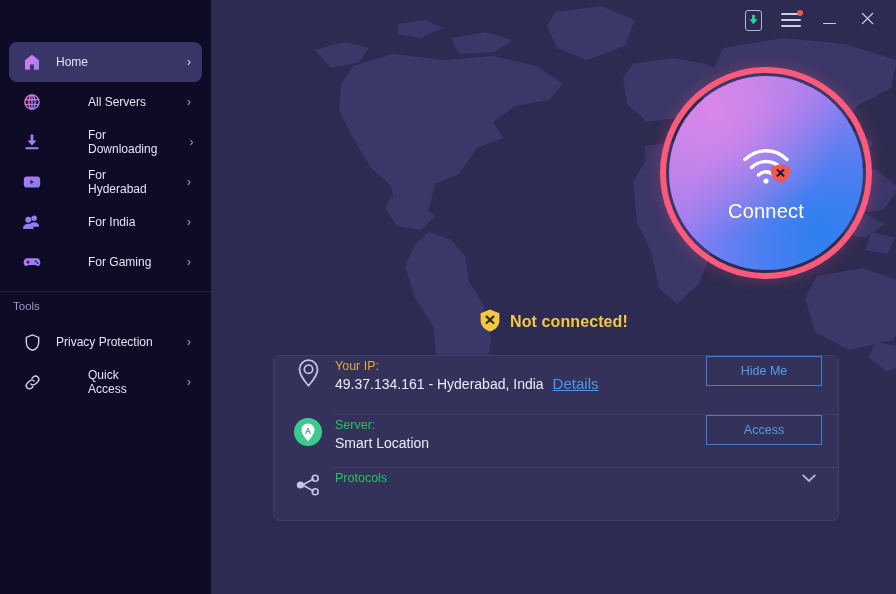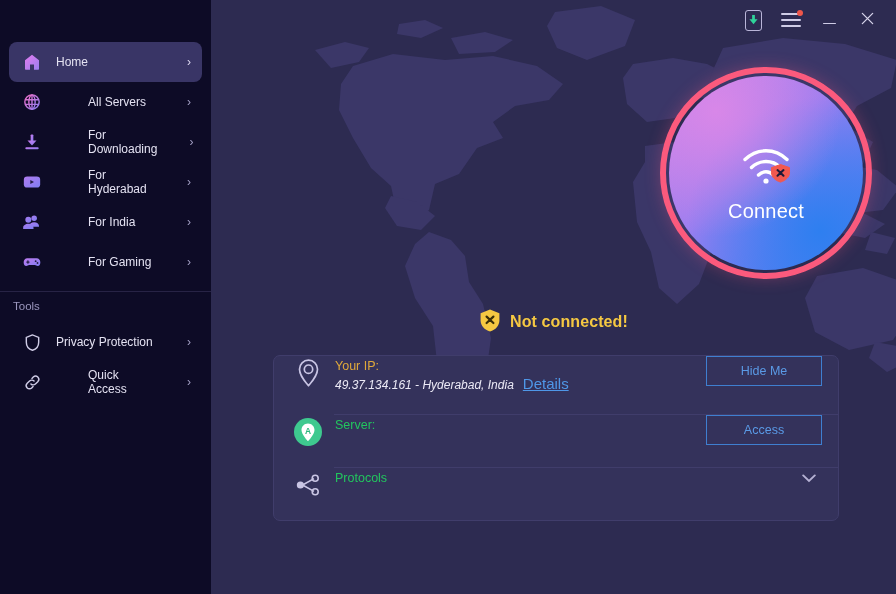--- a/index.html
+++ b/index.html
@@ -224,21 +224,21 @@
   }
   .row-ico {
     width: 34px; height: 34px;
     flex: 0 0 34px;
     display: flex; align-items: center; justify-content: center;
     margin-right: 10px;
   }
   .row-body { flex: 1; min-width: 0; }
   .row-key { font-size: 12.5px; color: #22c55e; line-height: 17px; }
   .row-key.gold { color: #e0a93b; }
-  .row-val { font-size: 12px; color: #eceaf6; line-height: 19px; font-style: italic; }
+  .row-val { font-size: 14px; color: #eceaf6; line-height: 19px; }
   .ip-line { display: flex; align-items: baseline; gap: 9px; }
   .details-link {
     font-size: 15px;
     color: #4f97e8;
     text-decoration: underline;
     cursor: pointer;
   }
   .outline-btn {
     border: 1px solid #3f7fd0;
     border-radius: 0;
@@ -540,20 +540,21 @@
       <div class="card-row r2">
         <span class="row-ico">
           <svg width="30" height="30" viewBox="0 0 30 30">
             <circle cx="15" cy="15" r="14" fill="#3ec98f"></circle>
             <path d="M15 6.4c-3.6 0-6.5 2.9-6.5 6.5 0 4.7 6.5 11.2 6.5 11.2s6.5-6.5 6.5-11.2c0-3.6-2.9-6.5-6.5-6.5z" fill="#ffffff"></path>
             <text x="15" y="16.6" font-size="8.4" font-family="'Liberation Sans', sans-serif" fill="#2bb57c" text-anchor="middle" font-weight="bold">A</text>
           </svg>
         </span>
         <span class="row-body">
           <span class="row-key">Server:</span>
+          <div class="row-val">Smart Location</div>
         </span>
         <button class="outline-btn">Access</button>
       </div>
 
       <div class="row-div"></div>
 
       <div class="card-row r3">
         <span class="row-ico">
           <svg width="28" height="24" viewBox="0 0 28 24">
             <g stroke="#c9c5e4" stroke-width="1.6" fill="none">

